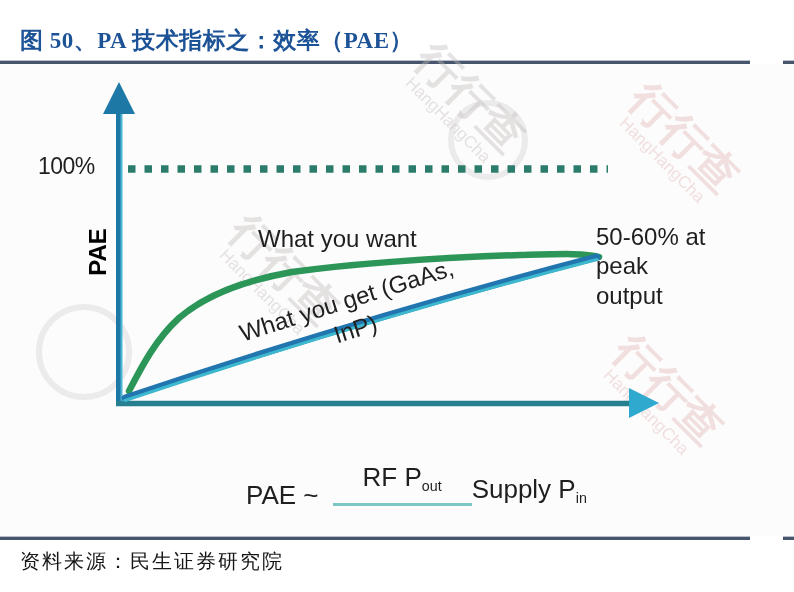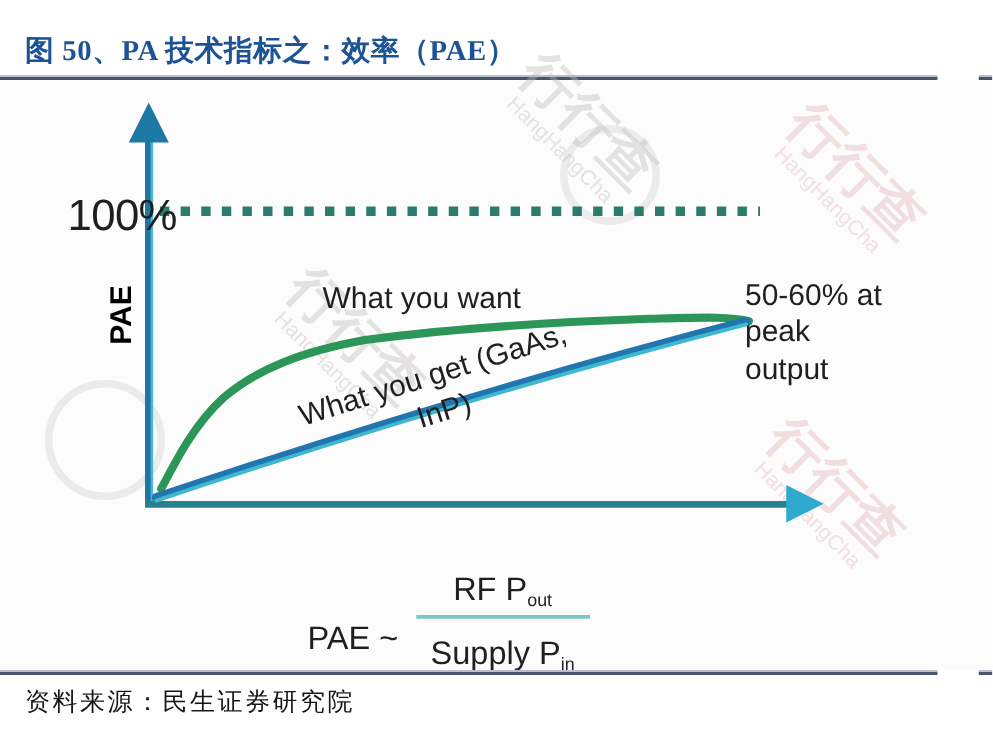--- a/index.html
+++ b/index.html
@@ -55,21 +55,21 @@
   }
   .figure svg { position: absolute; left: 0; top: 0; }
 
   .chart-label {
     position: absolute;
     color: #1f1f1f;
     font-size: 24px;
     font-weight: 500;
     white-space: nowrap;
   }
-  .lbl-100 { left: 54px; top: 89px; font-size: 35px; letter-spacing: -0.5px; }
+  .lbl-100 { left: 38px; top: 89px; font-size: 23px; letter-spacing: -0.5px; }
   .lbl-pae-wrap {
     position: absolute; left: 74px; top: 162px;
     width: 48px; height: 52px;
     display: flex; align-items: center; justify-content: center;
   }
   .lbl-pae-wrap span { transform: rotate(-90deg); font-size: 24px; font-weight: 600; white-space: nowrap; }
   .lbl-want { left: 258px; top: 161px; }
   .lbl-get {
     left: 222px; top: 221px; width: 258px;
     text-align: center; line-height: 1.25;
@@ -82,21 +82,21 @@
   .lbl-xaxis { left: 407px; top: 349px; font-size: 25px; }
 
   
   .formula {
     position: absolute;
     left: 246px; top: 392px;
     display: flex; align-items: center;
     color: #1f1f1f;
   }
   .formula .lhs { font-size: 26px; font-weight: 500; margin-right: 14px; margin-top: 24px; }
-  .formula .frac { display: flex; flex-direction: column; align-items: stretch; text-align: center; }
+  .formula .frac { display: flex; flex-direction: row; align-items: stretch; text-align: center; }
   .formula .num {
     font-size: 26px; font-weight: 500;
     padding: 0 30px 3px 30px;
     border-bottom: 3px solid #7cc7c5;
   }
   .formula .den { font-size: 26px; font-weight: 500; padding-top: 12px; }
   .formula .sub { font-size: 0.55em; vertical-align: -0.35em; letter-spacing: 0; }
 
   
   .wm {

